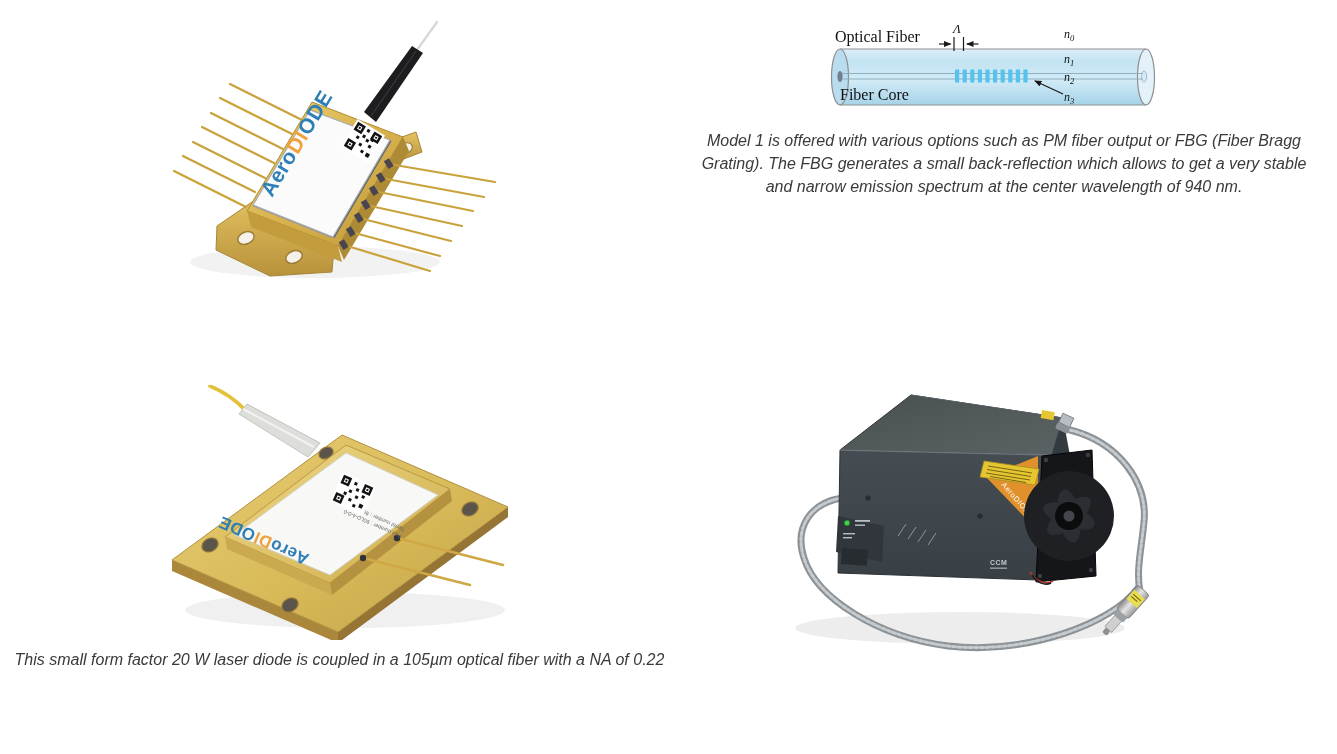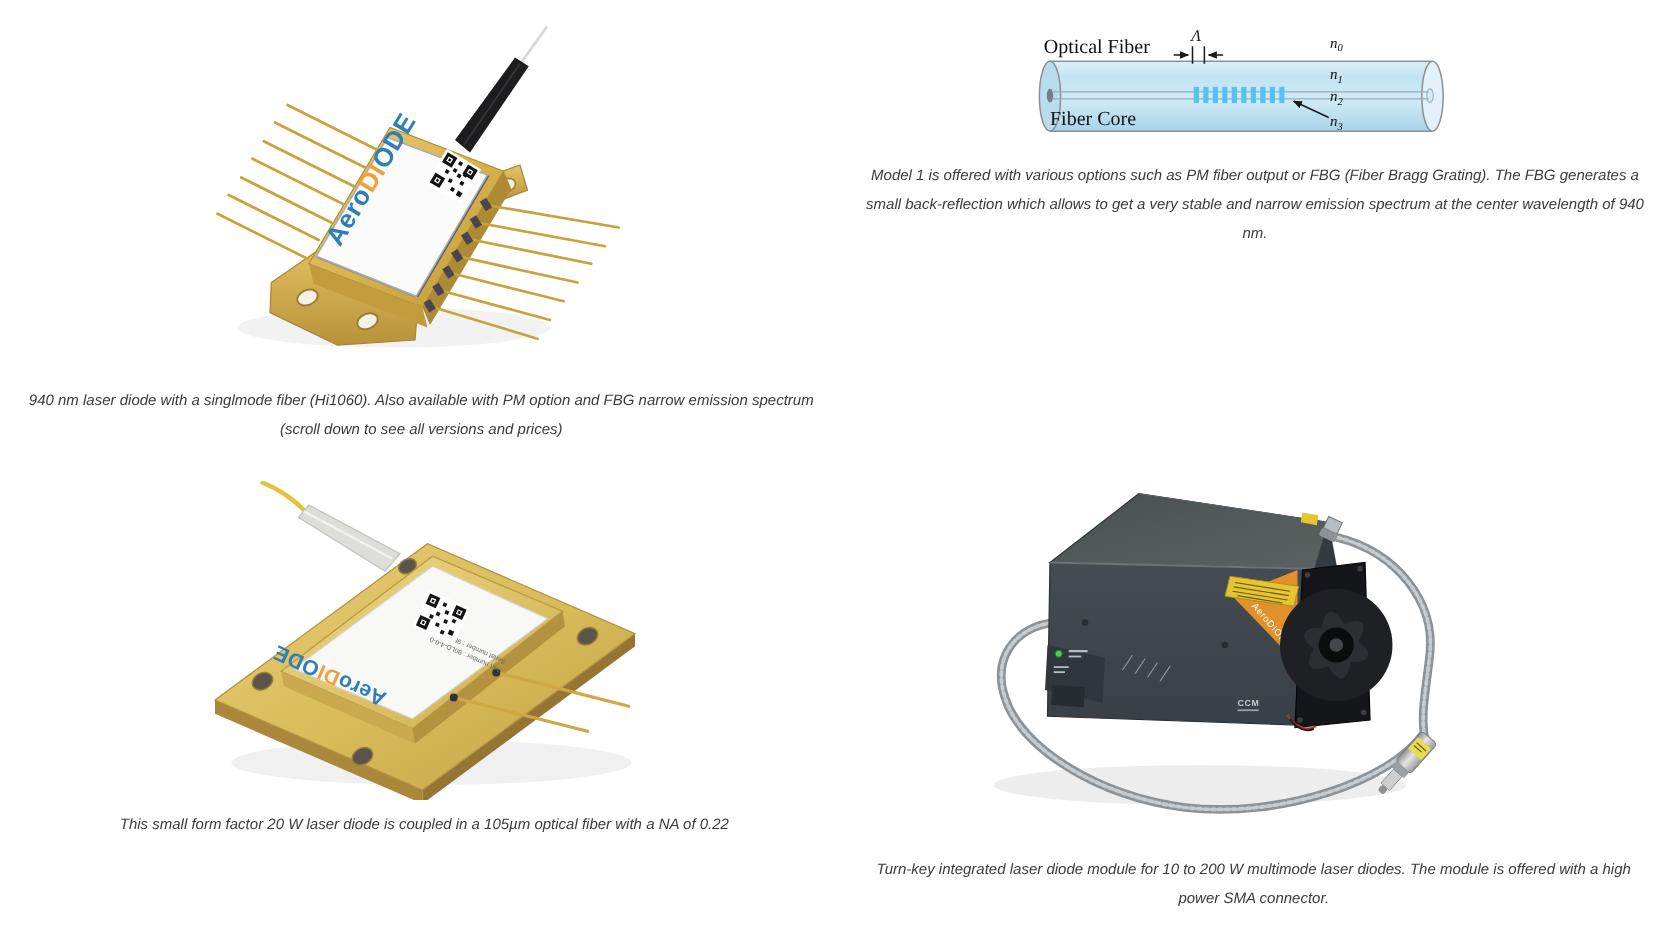--- a/index.html
+++ b/index.html
@@ -1,20 +1,20 @@
 <!DOCTYPE html>
 <html><head>
 <meta charset="utf-8">
 <style>
   html,body{margin:0;padding:0;background:#ffffff;}
   .canvas{position:relative;width:1337px;height:754px;background:#ffffff;overflow:hidden;
           font-family:"Liberation Sans",sans-serif;}
   .fig{position:absolute;margin:0;padding:0;}
   .fig svg{display:block;}
-  .caption{position:absolute;margin:0;font-style:italic;color:#3a3a3a;font-size:12px;
+  .caption{position:absolute;margin:0;font-style:italic;color:#3a3a3a;font-size:16px;
            line-height:23px;text-align:center;font-weight:400;
            font-family:"Liberation Sans",sans-serif;}
   .serif{font-family:"Liberation Serif",serif;}
 </style>
 </head>
 <body>
 
 <div class="canvas">
 
   <figure class="fig" style="left:120px;top:10px;width:420px;height:290px">
@@ -115,21 +115,20 @@
           </g>
           <g fill="#111111">
             <rect x="-10.5" y="-10.5" width="2" height="2"></rect>
               <rect x="8.5" y="-10.5" width="2" height="2"></rect>
               <rect x="-10.5" y="8.5" width="2" height="2"></rect>
           </g>
         </g>
       </g>
     </svg>
   </figure>
-  <p class="caption" style="left:17px;top:309px;width:640px">940 nm laser diode with a singlmode fiber (Hi1060). Also available with PM option and FBG narrow emission spectrum (scroll down to see all versions and prices)</p>
 
   <figure class="fig" style="left:826px;top:20px;width:338px;height:96px">
     <svg width="338" height="96" viewBox="0 0 338 96">
       <defs>
         <linearGradient id="fib" x1="0" y1="0" x2="0" y2="1">
           <stop offset="0" stop-color="#dcefF9"></stop>
             <stop offset="0.22" stop-color="#c2e3f3"></stop>
           <stop offset="0.55" stop-color="#d2ebf7"></stop>
             <stop offset="1" stop-color="#a6d3e8"></stop>
         </linearGradient>
@@ -377,15 +376,14 @@
         <rect x="-8" y="-4" width="16" height="32" rx="3" fill="url(#metal)" stroke="#7a7a7a" stroke-width="0.8"></rect>
         <rect x="-6.5" y="28" width="13" height="6" fill="#9aa0a4"></rect>
         <rect x="-4.5" y="34" width="9" height="15" fill="#cfcfcf" stroke="#8a8a8a" stroke-width="0.7"></rect>
         <rect x="-3" y="49" width="6" height="6" rx="2" fill="#8f8f8f"></rect>
         <rect x="-7" y="2" width="14" height="12" fill="#e8dc50"></rect>
         <line x1="-5" y1="6" x2="5" y2="6" stroke="#6b5a10" stroke-width="1"></line>
         <line x1="-5" y1="9" x2="3" y2="9" stroke="#6b5a10" stroke-width="1"></line>
       </g>
     </svg>
   </figure>
-  <p class="caption" style="left:693px;top:684px;width:620px">Turn-key integrated laser diode module for 10 to 200 W multimode laser diodes. The module is offered with a high power SMA connector.</p>
 
 </div>
 
 </body></html>

